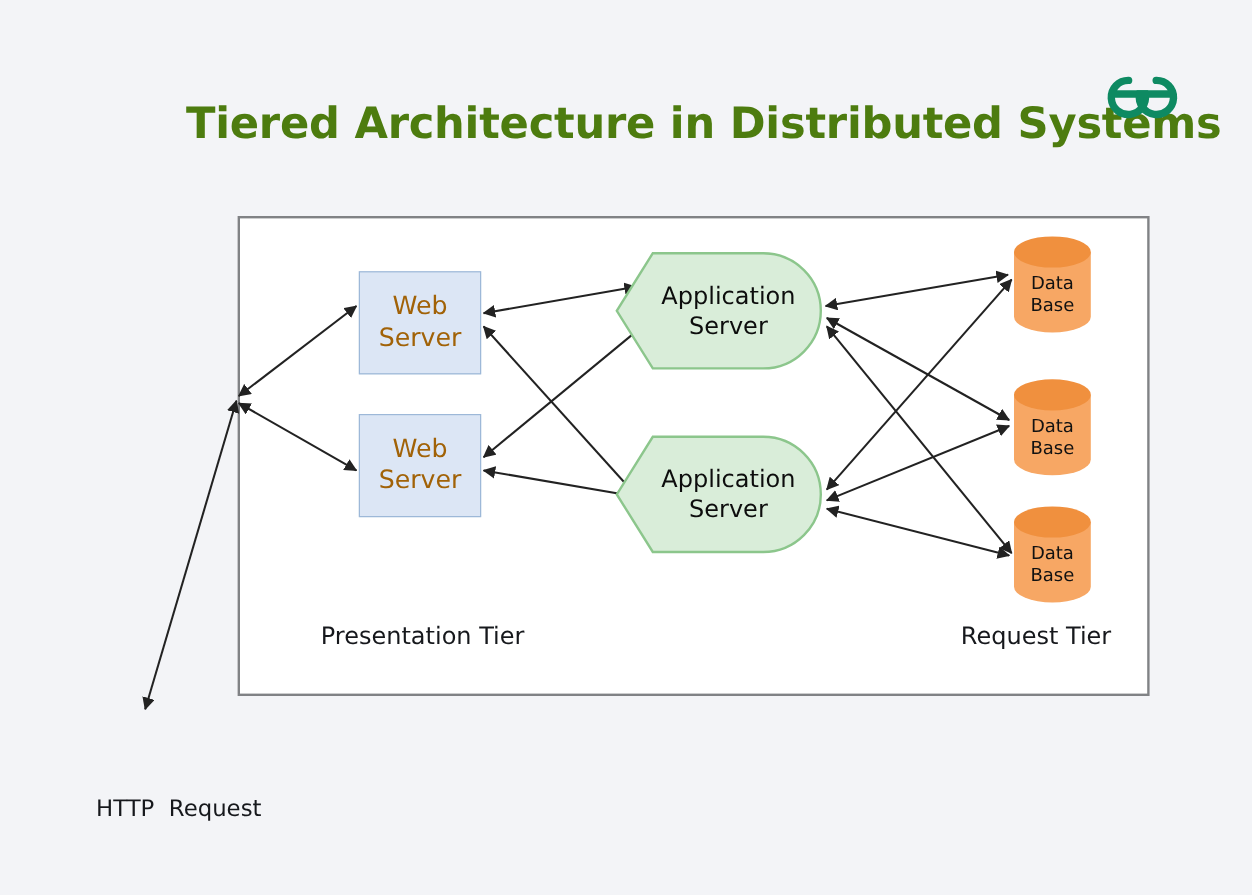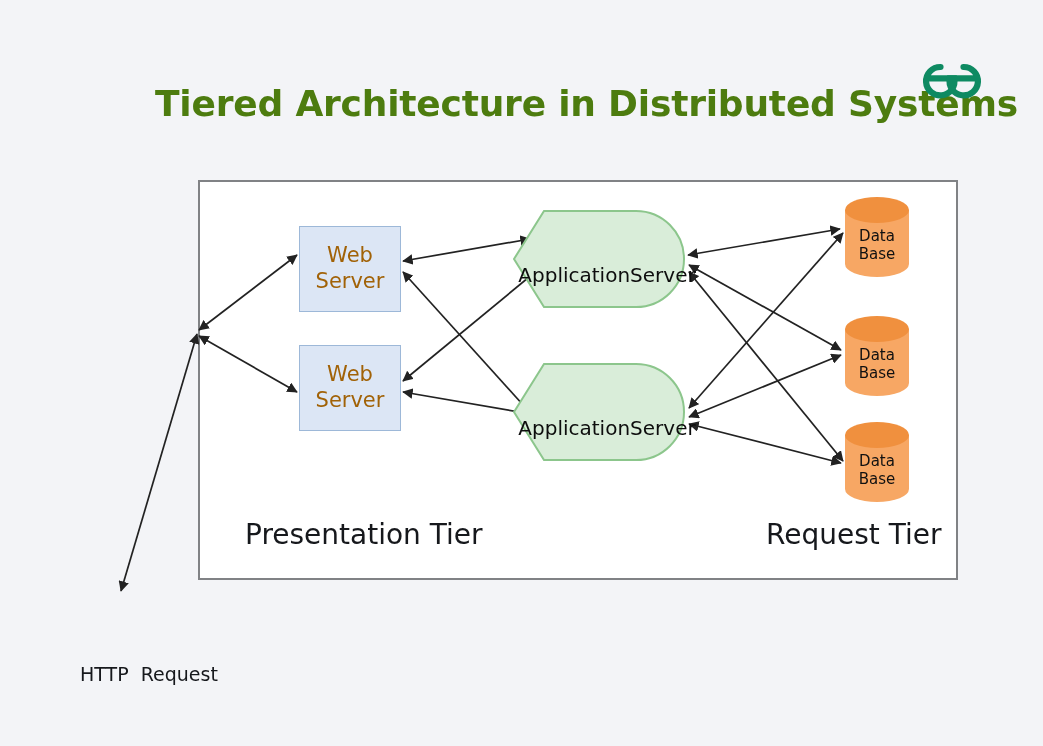--- a/index.html
+++ b/index.html
@@ -91,24 +91,25 @@
     height: 104px;
   }
   .app-server .app-shape {
     position: absolute;
     left: 0; top: 0;
     width: 176px;
     height: 104px;
   }
   .app-server .app-label {
     position: absolute;
-    left: 0; top: 16px;
+    left: 0; top: 0;
     width: 176px;
     height: 104px;
     display: flex;
+    flex-direction: column;
     align-items: center;
     justify-content: center;
     font-size: 20px;
     color: #0d0d0d;
     line-height: 1.25;
     text-align: center;
     padding-left: 14px;
     box-sizing: border-box;
   }
   .app-server .ln { display: block; }
@@ -138,24 +139,24 @@
     font-size: 15px;
     color: #111111;
     line-height: 1.15;
     text-align: left;
   }
   .database .ln { display: block; }
 
   
   .tier-caption {
     position: absolute;
-    font-size: 28px;
+    font-size: 20px;
     color: #16181c;
     white-space: nowrap;
-    text-align: left;
+    text-align: right;
   }
 
   
   #http-note {
     position: absolute;
     left: 80px;
     top: 606px;
     font-size: 19px;
     color: #16181c;
     line-height: 1.45;

